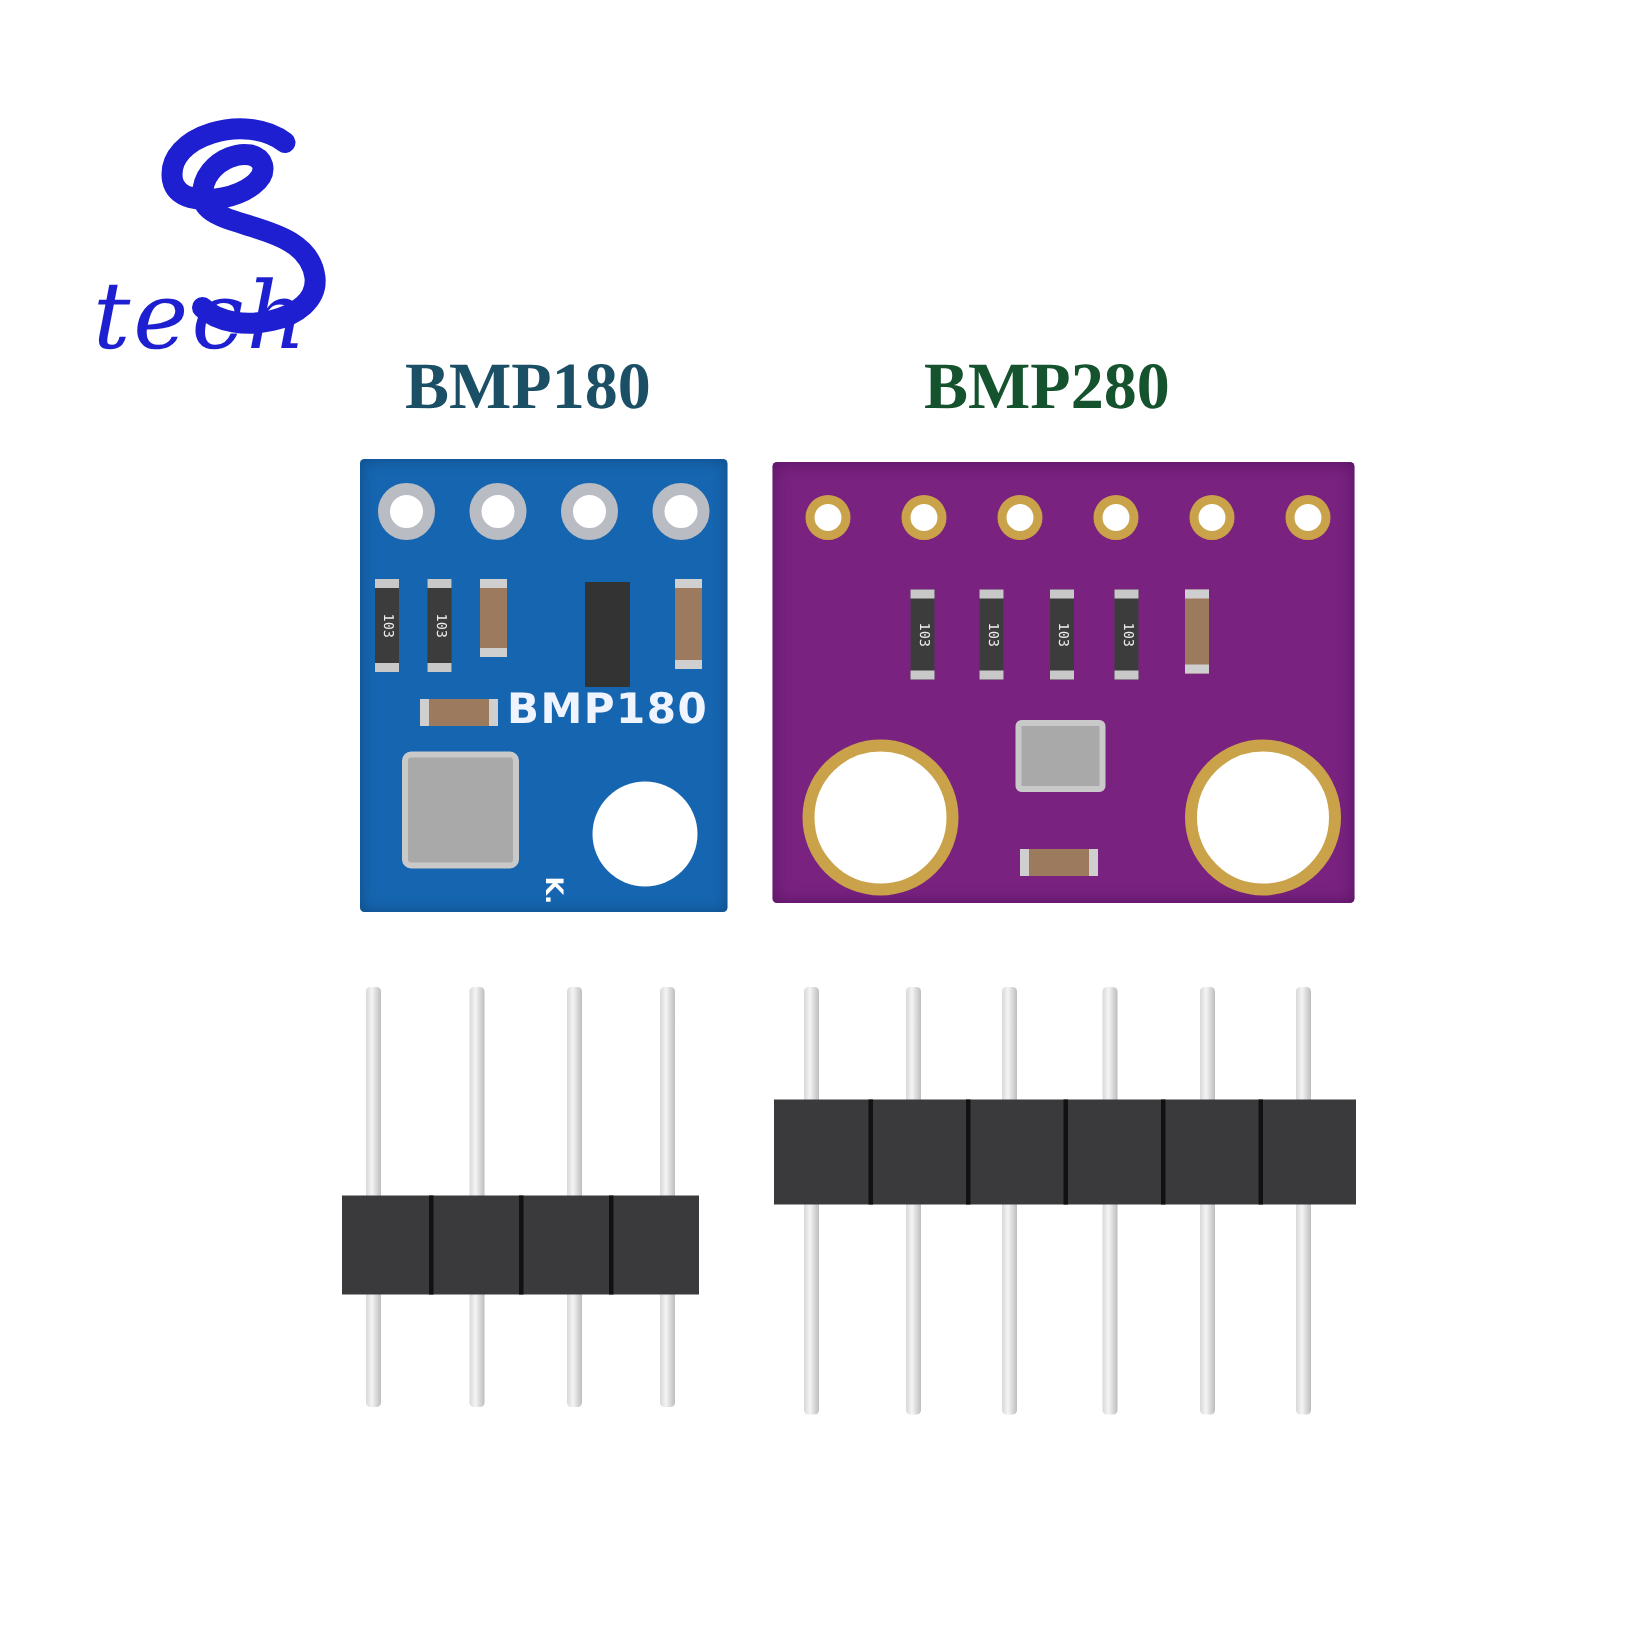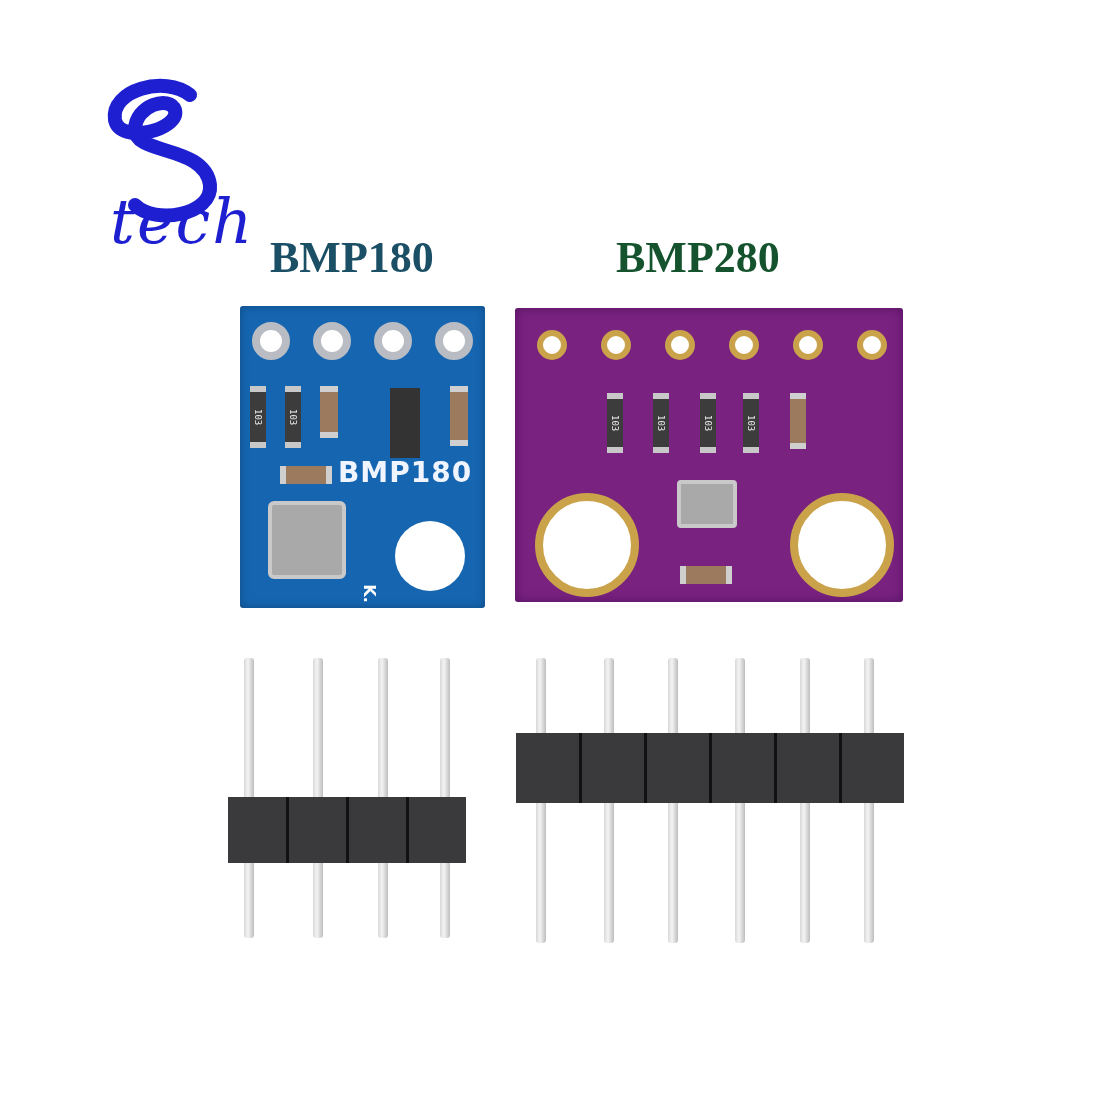--- a/index.html
+++ b/index.html
@@ -1,19 +1,19 @@
 <!DOCTYPE html>
 <html><head>
 <meta charset="utf-8">
 <style>
   html, body { margin:0; padding:0; background:#ffffff; }
   body { width:1100px; height:1100px; position:relative; overflow:hidden; font-family:"Liberation Serif", serif; }
   .abs { position:absolute; }
   .logo-g { left:95px; top:75px; width:130px; height:170px; }
-  .logo-tech { left:62px; top:185px; font-family:"DejaVu Serif", serif; font-style:italic; color:#1d1fd0; font-size:62px; letter-spacing:2px;margin-left:48px; }
+  .logo-tech { left:62px; top:174px; font-family:"DejaVu Serif", serif; font-style:italic; color:#1d1fd0; font-size:62px; letter-spacing:2px; }
   .title { font-weight:bold; font-size:44px; font-family:"Liberation Serif", serif; }
   .t180 { left:270px; top:232px; color:#1b4f66; }
   .t280 { left:616px; top:232px; color:#14532d; }
   .pcb-blue { left:240px; top:306px; width:245px; height:302px; background:#1565b0; border-radius:3px; box-shadow: inset 0 0 10px rgba(0,0,0,.25); }
   .pcb-purple { left:515px; top:308px; width:388px; height:294px; background:#7a2280; border-radius:3px; box-shadow: inset 0 0 12px rgba(40,0,60,.45); }
   .pad { position:absolute; border-radius:50%; background:#fff; }
   .pad-silver { border:8px solid #b9bcc2; width:22px; height:22px; }
   .pad-gold { border:6px solid #c9a24a; width:18px; height:18px; }
   .hole-gold { border:8px solid #c9a24a; width:88px; height:88px; }
   .smd { position:absolute; background:#3c3c3c; border-left:6px solid #c8c8c8; border-right:6px solid #c8c8c8; color:#eee; font:9px "DejaVu Sans Mono", monospace; display:flex; align-items:center; justify-content:center; }

